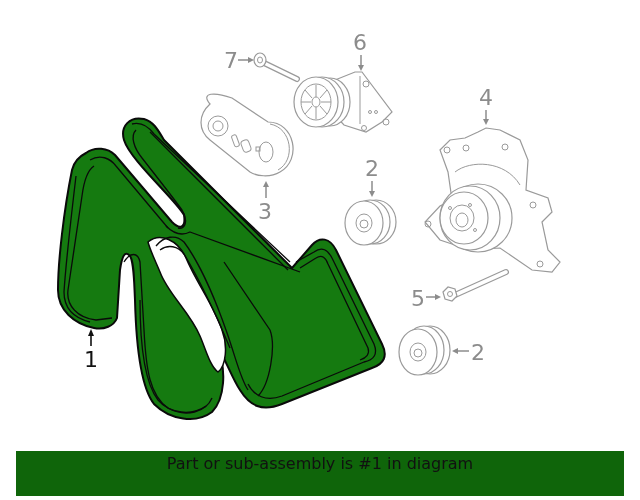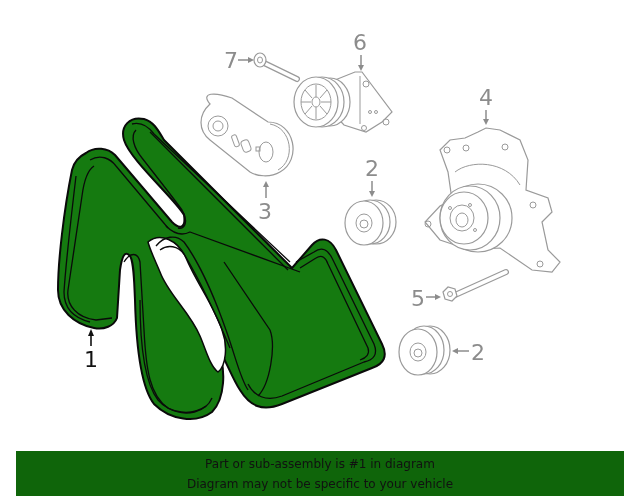--- a/index.html
+++ b/index.html
@@ -7,21 +7,21 @@
   #diagram { position: absolute; left: 0; top: 0; width: 640px; height: 450px; }
   .part { fill: #ffffff; stroke: #9a9a9a; stroke-width: 1.2; }
   .part-detail { fill: none; stroke: #9a9a9a; stroke-width: 1; }
   .callout-text { font-family: "DejaVu Sans", sans-serif; font-size: 22px; fill: #8c8c8c; }
   .callout-line { stroke: #8c8c8c; stroke-width: 1.5; fill: none; }
   .callout-head { fill: #8c8c8c; }
   .main-text { font-family: "DejaVu Sans", sans-serif; font-size: 22px; fill: #111111; }
   .main-line { stroke: #111; stroke-width: 1.6; }
   .belt-fill { stroke: #0a0a0a; stroke-width: 2; stroke-linejoin: round; }
   .belt-rib { fill: none; stroke: #0a0a0a; stroke-width: 1.3; stroke-linejoin: round; }
-  #banner { position: absolute; left: 16px; top: 451px; width: 608px; height: 45px; background: #0f650a; color: #111; text-align: center; font-size: 12px; line-height: 20px; padding-top: 3px; box-sizing: border-box; }
+  #banner { position: absolute; left: 16px; top: 451px; width: 608px; height: 45px; background: #0f650a; color: #111; text-align: center; font-size: 16px; line-height: 20px; padding-top: 3px; box-sizing: border-box; }
   #banner div { white-space: nowrap; }
 </style>
 </head>
 <body>
 
 <svg id="diagram" viewBox="0 0 640 450" xmlns="http://www.w3.org/2000/svg">
 
   <g>
     <line x1="262" y1="62" x2="297" y2="79" stroke="#9a9a9a" stroke-width="6" stroke-linecap="round"></line>
     <line x1="262" y1="62" x2="297" y2="79" stroke="#ffffff" stroke-width="3.6" stroke-linecap="round"></line>
@@ -199,14 +199,13 @@
   </g>
   <g>
     <polygon points="91,329 88,336 94,336" fill="#111"></polygon>
     <line x1="91" y1="335" x2="91" y2="346" class="main-line"></line>
     <text x="84" y="367" class="main-text">1</text>
   </g>
 </svg>
 
 <div id="banner">
   <div>Part or sub-assembly is #1 in diagram</div>
-  <div>Diagram may not be specific to your vehicle</div>
 </div>
 
 </body></html>

